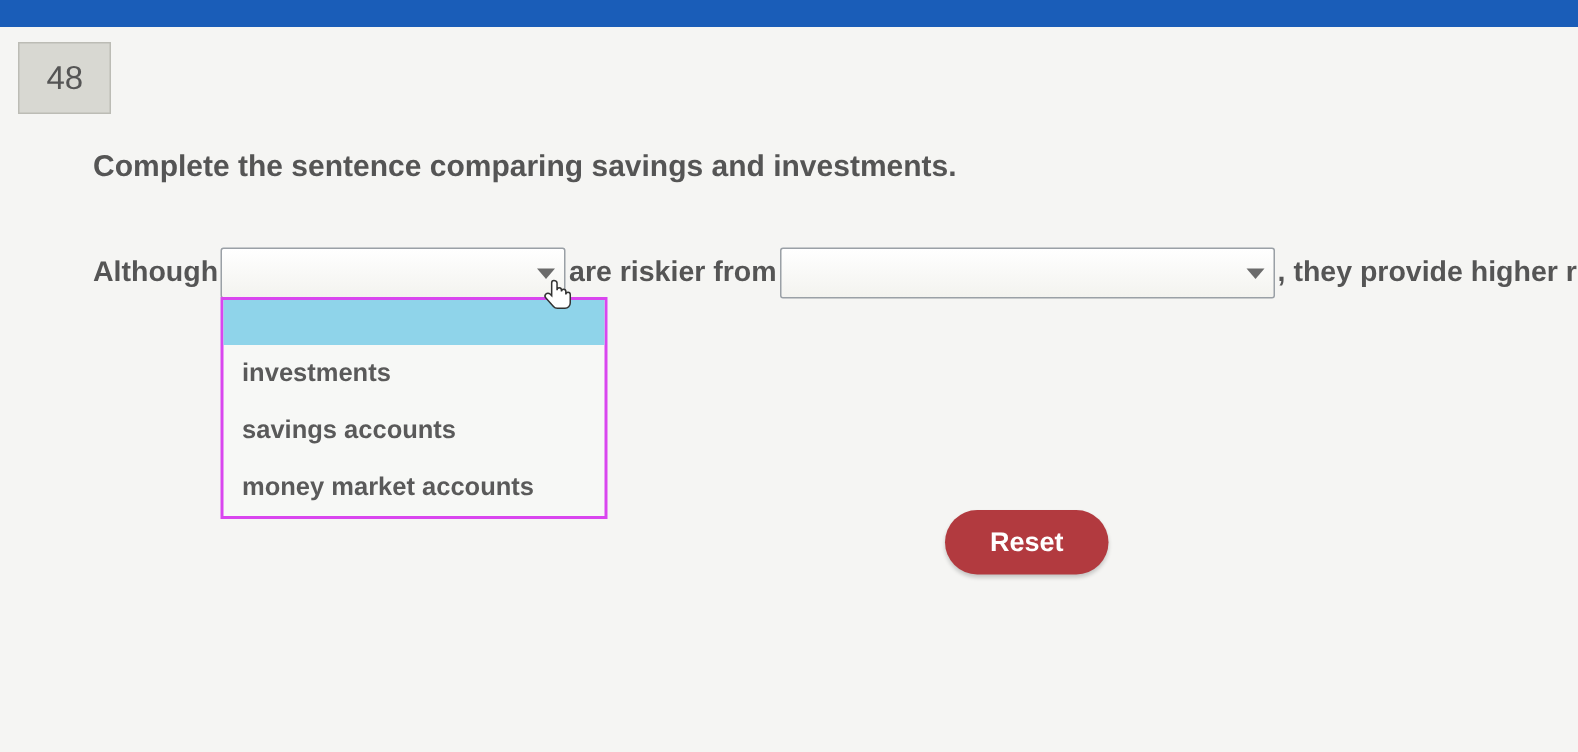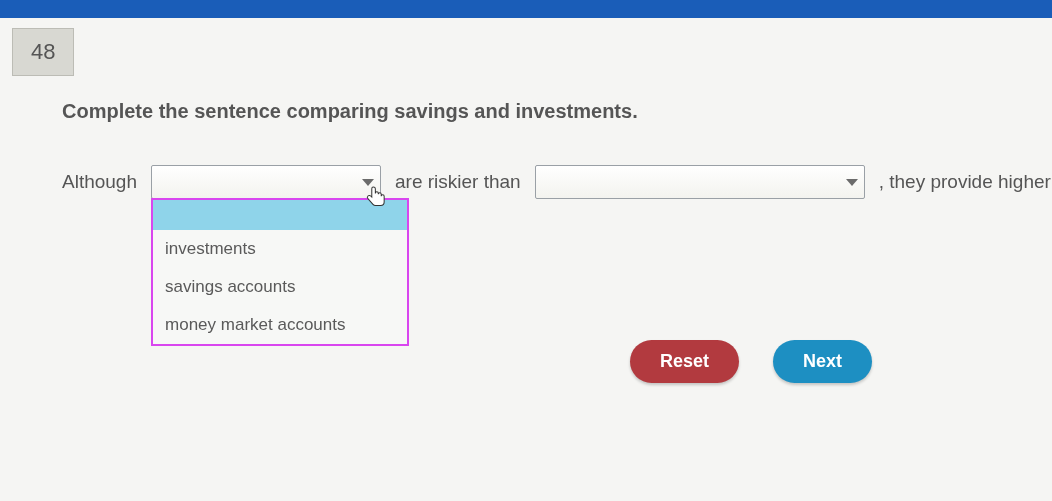--- a/index.html
+++ b/index.html
@@ -41,22 +41,23 @@
     }
     .prompt {
       font-size: 20px;
       color: #555;
       font-weight: 600;
       margin-bottom: 42px;
     }
     .sentence-row {
       display: flex;
       align-items: center;
-      gap: 14px;
+      gap: 2px;
       position: relative;
+      font-weight: bold;
     }
     .text-frag {
       font-size: 19px;
       color: #555;
       white-space: nowrap;
     }
     .dropdown {
       position: relative;
       display: inline-block;
     }
@@ -148,28 +149,27 @@
         <div class="dd-blank"></div>
         <div class="dd-opt">investments</div>
         <div class="dd-opt">savings accounts</div>
         <div class="dd-opt">money market accounts</div>
       </div>
       <svg class="cursor-hand" viewBox="0 0 24 28">
         <path d="M9 2c-1 0-1.6.8-1.6 1.8v9.2l-1.2-1.2c-.8-.8-2.2-.8-3 0-.8.8-.8 2.1 0 2.9l5.5 6.2c.7.8 1.7 1.3 2.8 1.3h5.6c2.1 0 3.8-1.7 3.8-3.8v-6.2c0-1-.7-1.7-1.6-1.7s-1.6.7-1.6 1.7V10c0-1-.7-1.7-1.6-1.7S14.5 9 14.5 10V9c0-1-.7-1.7-1.6-1.7S11.3 8 11.3 9V3.8C11.3 2.8 10 2 9 2z" fill="#fff" stroke="#333" stroke-width="1.1"></path>
       </svg>
     </div>
 
-    <span class="text-frag">are riskier than</span>
+    <span class="text-frag">are riskier from</span>
 
     <div class="dropdown">
       <div class="dd-field wide">
         <span class="chevron"></span>
       </div>
     </div>
 
     <span class="text-frag">, they provide higher r</span>
   </div>
 </div>
 
 <div class="btn-row">
   <button class="btn btn-reset">Reset</button>
-  <button class="btn btn-next">Next</button>
 </div>
 
 </body></html>

